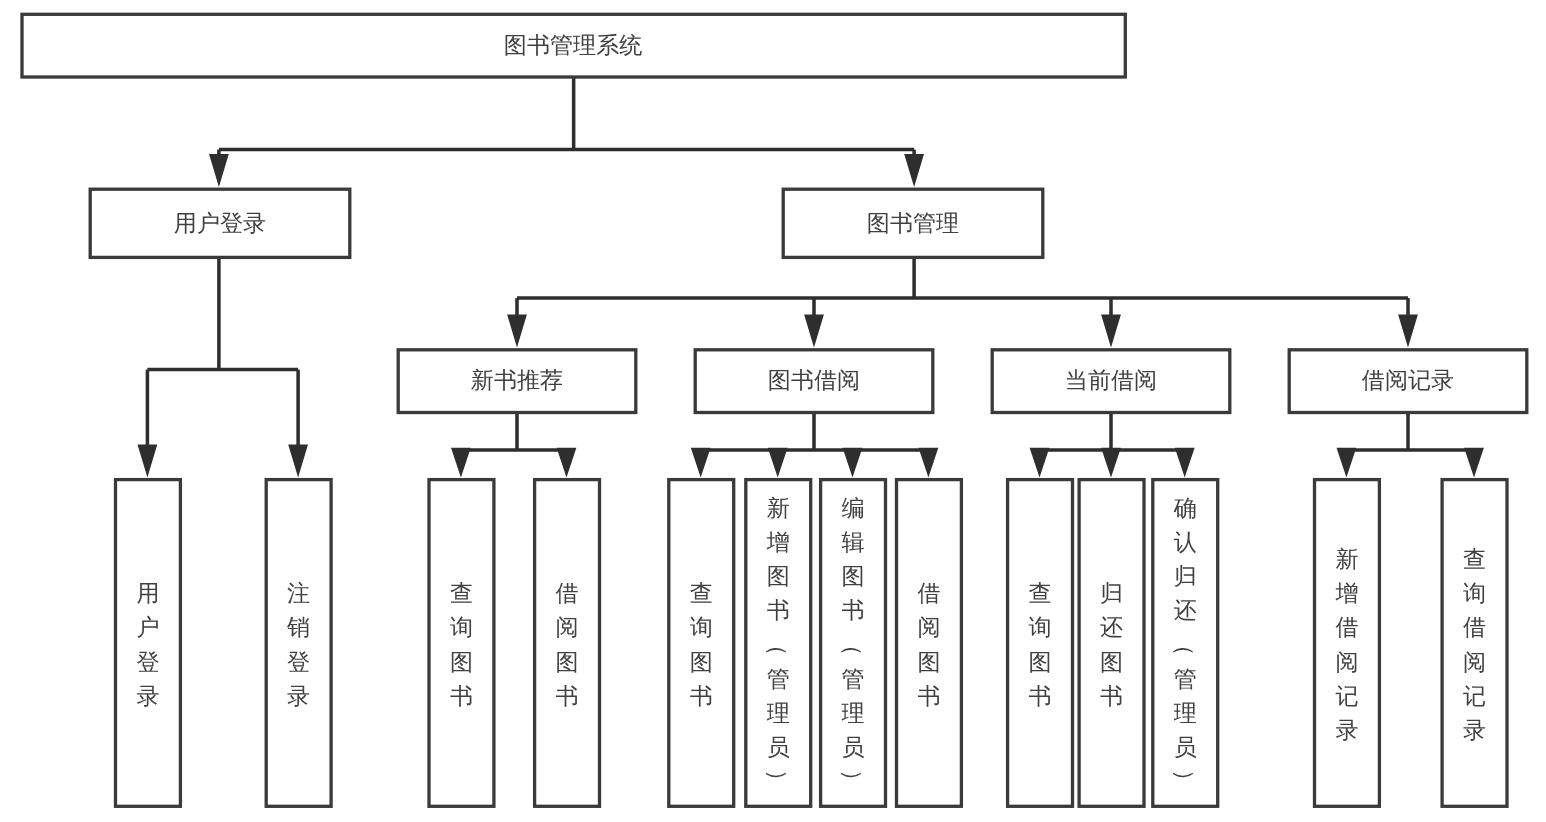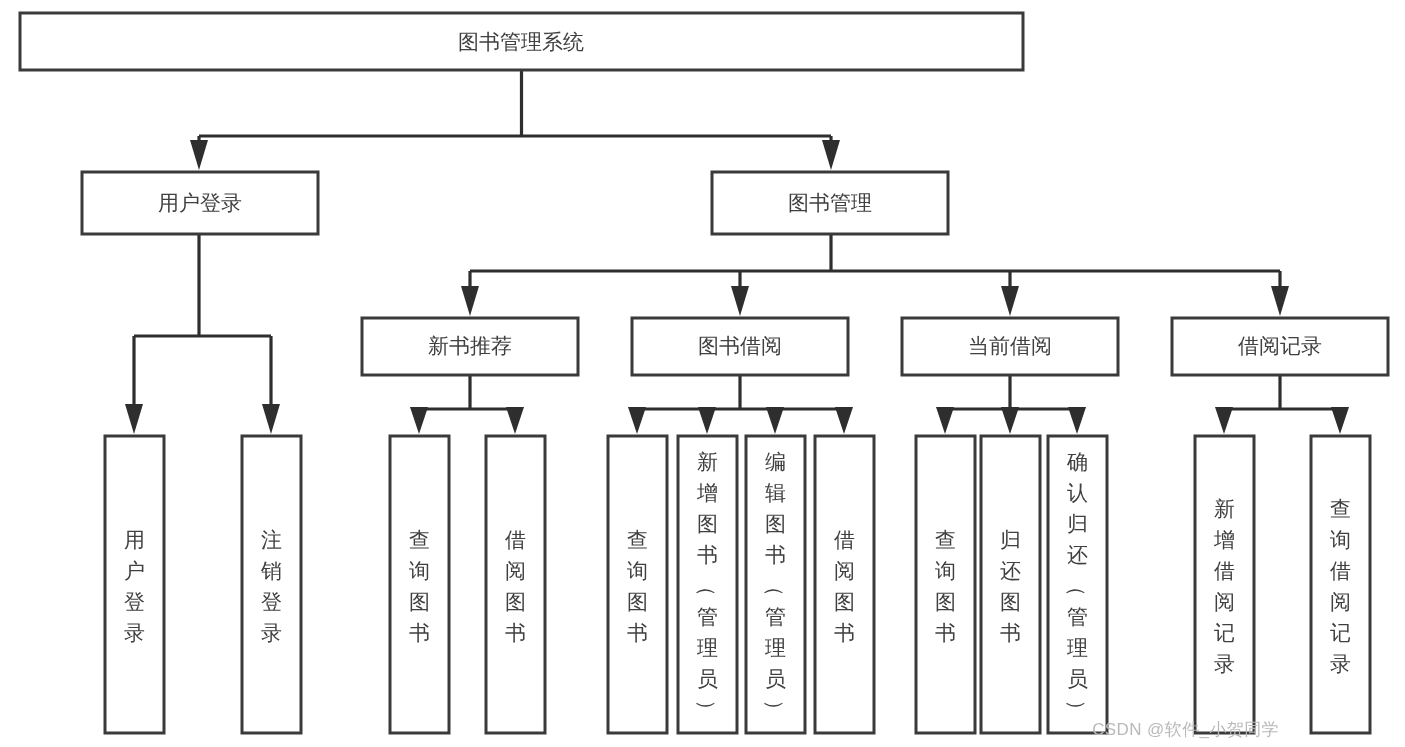--- a/index.html
+++ b/index.html
@@ -273,15 +273,14 @@
           <text x="1340.5" y="546.68" class="node-label-vertical" font-size="22">询</text>
           <text x="1340.5" y="577.68" class="node-label-vertical" font-size="22">借</text>
           <text x="1340.5" y="608.68" class="node-label-vertical" font-size="22">阅</text>
           <text x="1340.5" y="639.68" class="node-label-vertical" font-size="22">记</text>
           <text x="1340.5" y="670.68" class="node-label-vertical" font-size="22">录</text>
         </g>
       </g>
 
   </svg>
 
-  <div class="watermark">CSDN @软件_小贺同学</div>
 
 </div>
 
 </body></html>

